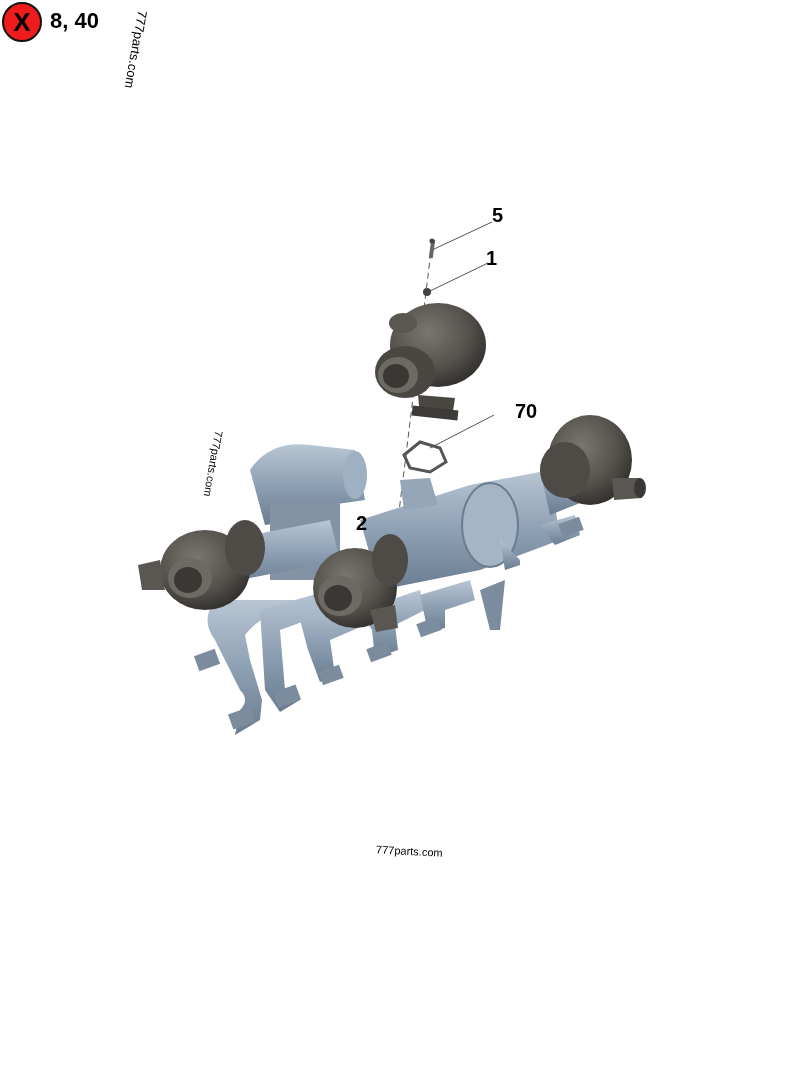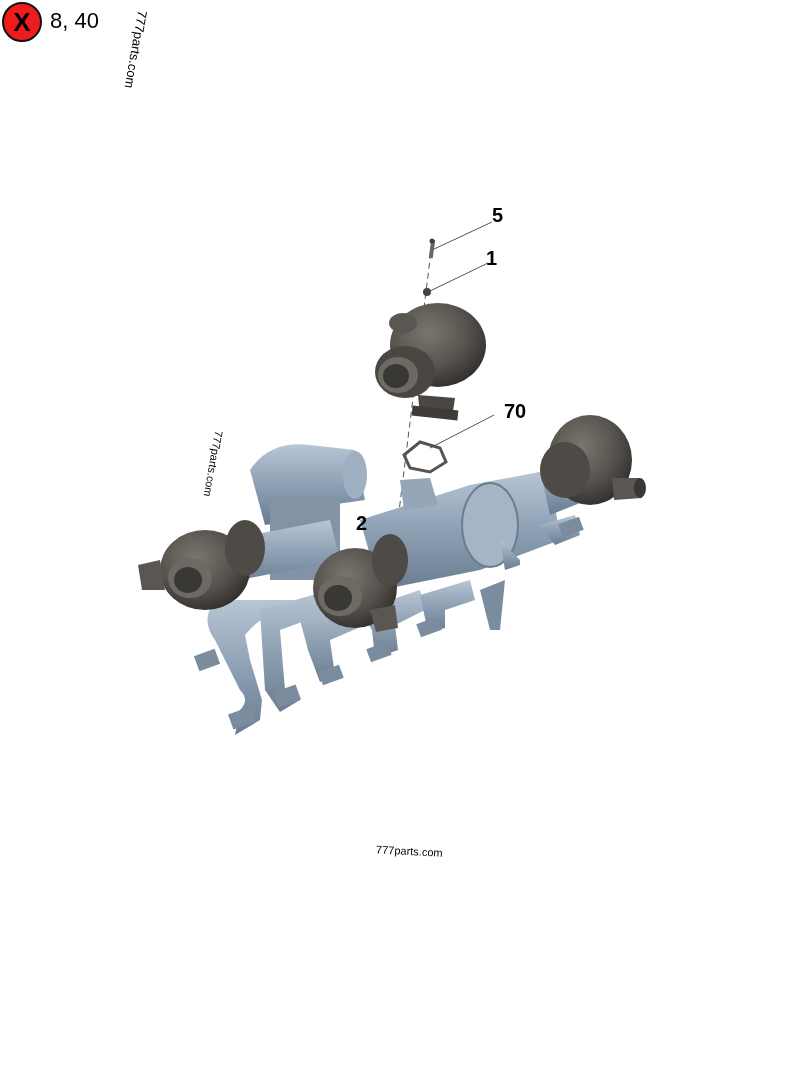--- a/index.html
+++ b/index.html
@@ -1,19 +1,19 @@
 <!DOCTYPE html>
 <html><head>
 <meta charset="utf-8">
 <style>
   html, body { margin:0; padding:0; background:#ffffff; }
   body { width:800px; height:1067px; position:relative; overflow:hidden; font-family:"Liberation Sans", sans-serif; }
   .close-btn { position:absolute; left:2px; top:2px; width:40px; height:40px; border-radius:50%; background:#ee1c1c; border:2px solid #111; box-sizing:border-box; display:flex; align-items:center; justify-content:center; cursor:pointer; }
   .close-btn span { font-weight:bold; font-size:26px; color:#000; line-height:1; }
-  .ref-label { position:absolute; left:50px; top:8px; font-weight:normal; font-size:22px; color:#000;text-align:right; }
+  .ref-label { position:absolute; left:50px; top:8px; font-weight:bold; font-size:22px; color:#000;text-align:right; }
   .wm { position:absolute; font-size:11px; color:#000; white-space:nowrap; }
   .wm-top { left:150px; top:12px; transform:rotate(100deg); transform-origin:left top; font-size:13px; }
   .wm-left { left:225px; top:432px; transform:rotate(100deg); transform-origin:left top; }
   .wm-bottom { left:376px; top:845px; transform:rotate(3deg); }
   .callout { position:absolute; font-weight:bold; font-size:20px; color:#000; }
   svg.diagram { position:absolute; left:0; top:0; }
 </style>
 </head>
 <body>
 
@@ -121,17 +121,17 @@
   <g>
     <ellipse cx="590" cy="460" rx="42" ry="45" fill="url(#tg)"></ellipse>
     <ellipse cx="565" cy="470" rx="25" ry="28" fill="#4e4b47"></ellipse>
     <path d="M612 478 L640 478 L642 498 L614 500 Z" fill="#5a5752"></path>
     <ellipse cx="640" cy="488" rx="6" ry="10" fill="#3a3835"></ellipse>
   </g>
 </svg>
 
 <div class="callout" style="left:492px; top:204px;">5</div>
 <div class="callout" style="left:486px; top:247px;">1</div>
-<div class="callout" style="left:504px; top:400px;">70</div>
+<div class="callout" style="left:515px; top:400px;">70</div>
 <div class="callout" style="left:356px; top:512px;">2</div>
 
 <div class="wm wm-left">777parts.com</div>
 <div class="wm wm-bottom">777parts.com</div>
 
 </body></html>

